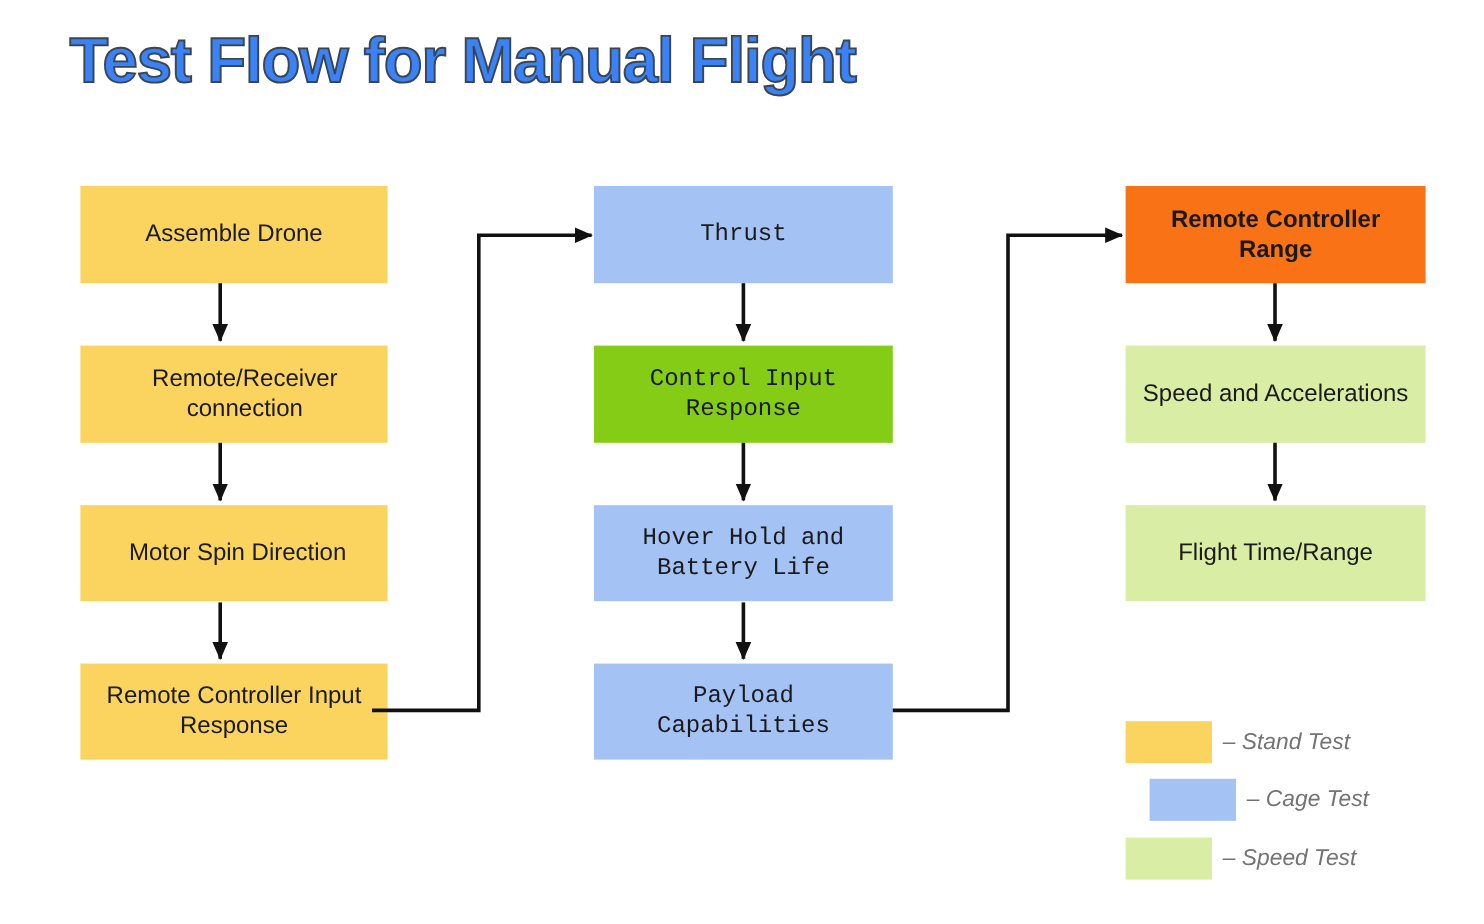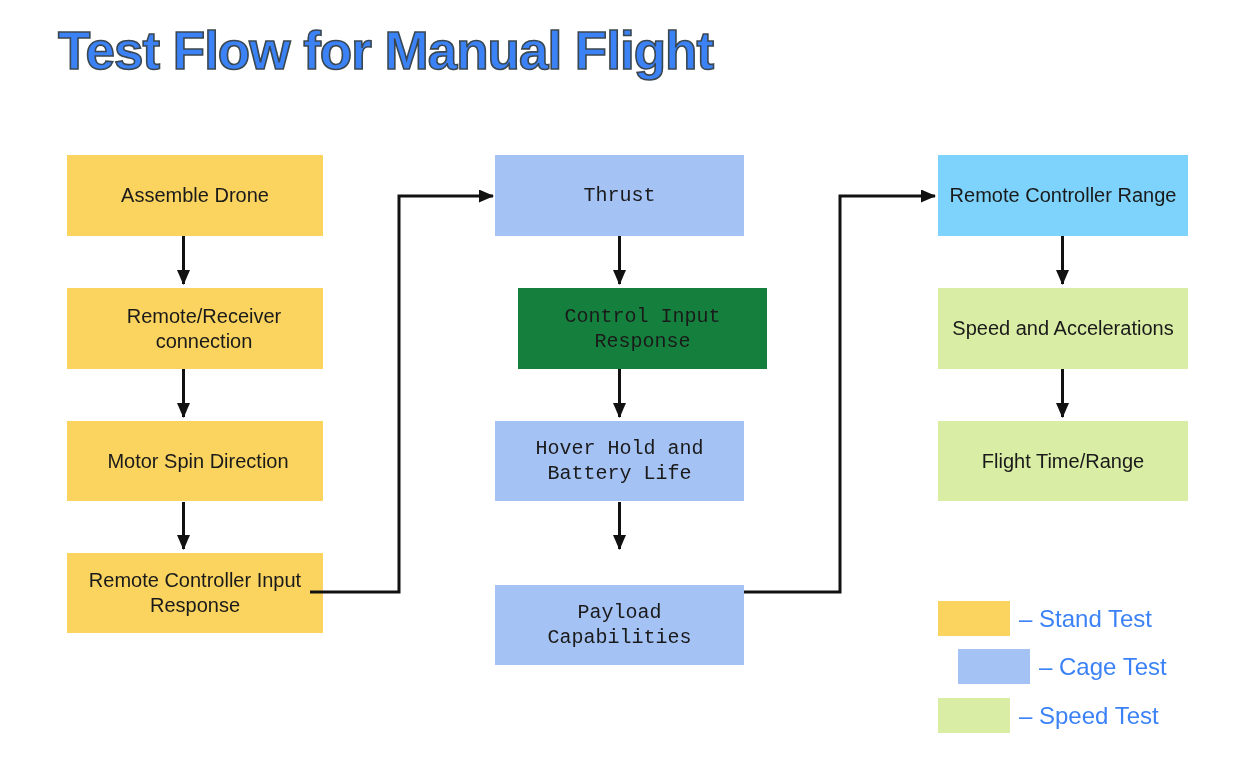--- a/index.html
+++ b/index.html
@@ -52,43 +52,44 @@
   .legend-row.r1{top:0;}
   .legend-row.r2{top:48px;padding-left:20px;}
   .legend-row.r3{top:97px;}
   .swatch{
     width:72px;height:35px;
     display:inline-block;
     flex:0 0 auto;
   }
   .legend-label{
     margin-left:9px;
-    font-size:24px;
-    color:#3b82f6;
+    font-size:19px;
+    color:#737373;
     white-space:nowrap;
+    font-style:italic;
   }
 </style>
 </head>
 <body>
 
 <div class="canvas">
 
   <div class="title" style="color: #3b82f6;">Test Flow for Manual Flight</div>
 
   <div class="node col1 row1" style="background-color: rgb(250, 212, 95);">Assemble Drone</div>
   <div class="node col1 row2" style="background-color: rgb(250, 212, 95); padding-left: 28px;">Remote/Receiver connection</div>
   <div class="node col1 row3" style="background-color: rgb(250, 212, 95); padding-left: 16px;">Motor Spin Direction</div>
   <div class="node col1 row4" style="background-color: rgb(250, 212, 95);">Remote Controller Input Response</div>
 
   <div class="node col2 row1" style="background-color: rgb(164, 194, 244);">Thrust</div>
-  <div class="node col2 row2" style="background-color: #15803d; margin-left: 23px;">Control Input Response</div>
+  <div class="node col2 row2" style="background-color: #84cc16;">Control Input Response</div>
   <div class="node col2 row3" style="background-color: rgb(164, 194, 244);">Hover Hold and Battery Life</div>
-  <div class="node col2 row4" style="background-color: rgb(164, 194, 244); margin-top: 32px;">Payload Capabilities</div>
+  <div class="node col2 row4" style="background-color: rgb(164, 194, 244);">Payload Capabilities</div>
 
-  <div class="node col3 row1" style="background-color: #7dd3fc;">Remote Controller Range</div>
+  <div class="node col3 row1" style="background-color: #f97316; font-weight: bold;">Remote Controller Range</div>
   <div class="node col3 row2" style="background-color: rgb(217, 237, 164);">Speed and Accelerations</div>
   <div class="node col3 row3" style="background-color: rgb(217, 237, 164);">Flight Time/Range</div>
 
   <svg class="connector-layer" width="1237" height="770" viewBox="0 0 1237 770">
     <defs>
       <marker id="arrowhead" markerUnits="userSpaceOnUse" markerWidth="16" markerHeight="14" refX="14" refY="6.5" orient="auto">
         <path d="M0,0 L15,6.5 L0,13 Z" fill="#111111"></path>
       </marker>
     </defs>
     <g stroke="#111111" stroke-width="3" fill="none">

